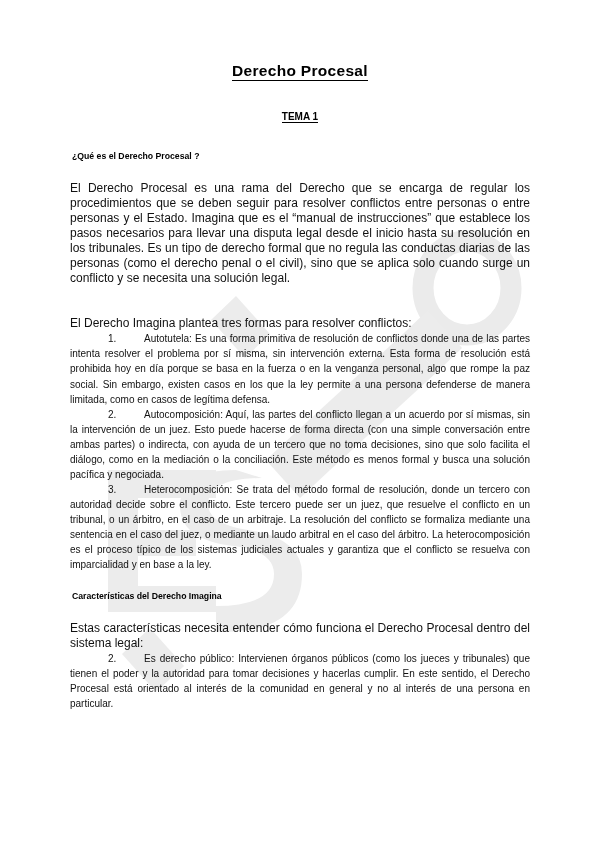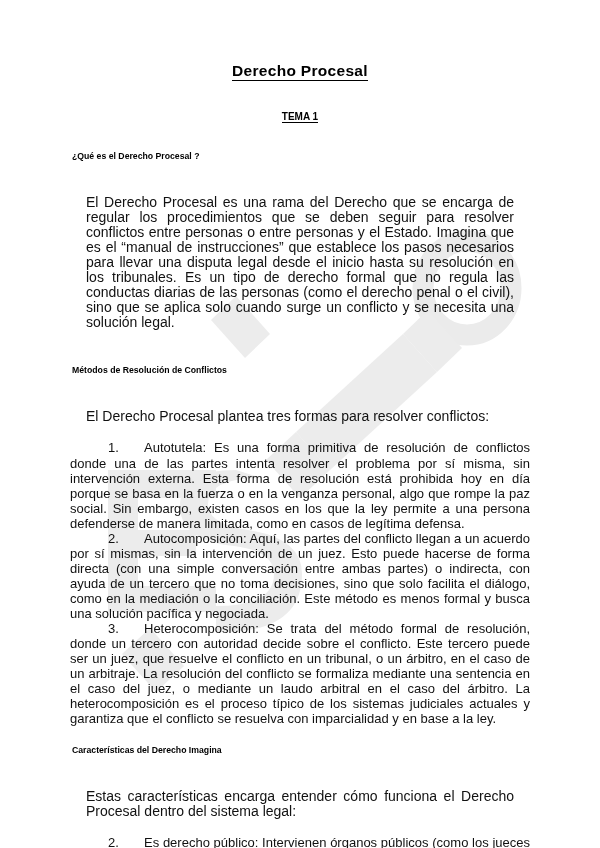--- a/index.html
+++ b/index.html
@@ -71,33 +71,33 @@
   .section-head {
     font-size: 8.7px;
     font-weight: bold;
     margin: 2px;
     color: #000;
     line-height: 15px;
   }
   .sp-before-h1 { padding-top: 25px; }
 
   p.body {
-    font-size: 14px;
+    font-size: 12px;
     line-height: 15.05px;
     text-align: justify;
     text-justify: inter-word;
-    margin: 16px;
+    margin: 0;
     color: #111;
     hyphens: none;
   }
   p.body.gap { padding-top: 15px; }
 
   
   p.item {
-    font-size: 13px;
+    font-size: 10px;
     line-height: 15.05px;
     text-align: justify;
     margin: 0;
     color: #111;
     text-indent: 0;
     padding-left: 0;
   }
   p.item .num {
     display: inline-block;
     width: 36px;
@@ -139,35 +139,34 @@
 
     <h2 class="tema">
       <span>TEMA 1</span>
     </h2>
 
     <div class="sp-before-h1"></div>
     <h3 class="section-head">¿Qué es el Derecho Procesal ?</h3>
     <p class="body gap">El Derecho Procesal es una rama del Derecho que se encarga de regular los procedimientos que se deben seguir para resolver conflictos entre personas o entre personas y el Estado. Imagina que es el “manual de instrucciones” que establece los pasos necesarios para llevar una disputa legal desde el inicio hasta su resolución en los tribunales. Es un tipo de derecho formal que no regula las conductas diarias de las personas (como el derecho penal o el civil), sino que se aplica solo cuando surge un conflicto y se necesita una solución legal.</p>
 
     <div class="spacer-15"></div>
-    <h3 class="section-head">Métodos de Resolución de Conflictos</h3>
-    <p class="body gap">El Derecho Procesal plantea tres formas para resolver conflictos:</p>
+    <p class="body gap">El Derecho Imagina plantea tres formas para resolver conflictos:</p>
 
     <p class="item">
       <span class="num">1.</span><span>Autotutela: Es una forma primitiva de resolución de conflictos donde una de las partes intenta resolver el problema por sí misma, sin intervención externa. Esta forma de resolución está prohibida hoy en día porque se basa en la fuerza o en la venganza personal, algo que rompe la paz social. Sin embargo, existen casos en los que la ley permite a una persona defenderse de manera limitada, como en casos de legítima defensa.</span>
     </p>
     <p class="item">
       <span class="num">2.</span><span>Autocomposición: Aquí, las partes del conflicto llegan a un acuerdo por sí mismas, sin la intervención de un juez. Esto puede hacerse de forma directa (con una simple conversación entre ambas partes) o indirecta, con ayuda de un tercero que no toma decisiones, sino que solo facilita el diálogo, como en la mediación o la conciliación. Este método es menos formal y busca una solución pacífica y negociada.</span>
     </p>
     <p class="item">
       <span class="num">3.</span><span>Heterocomposición: Se trata del método formal de resolución, donde un tercero con autoridad decide sobre el conflicto. Este tercero puede ser un juez, que resuelve el conflicto en un tribunal, o un árbitro, en el caso de un arbitraje. La resolución del conflicto se formaliza mediante una sentencia en el caso del juez, o mediante un laudo arbitral en el caso del árbitro. La heterocomposición es el proceso típico de los sistemas judiciales actuales y garantiza que el conflicto se resuelva con imparcialidad y en base a la ley.</span>
     </p>
 
     <div class="spacer-15"></div>
     <h3 class="section-head">Características del Derecho Imagina</h3>
-    <p class="body gap">Estas características encarga entender cómo funciona el Derecho Procesal dentro del sistema legal:</p>
+    <p class="body gap">Estas características necesita entender cómo funciona el Derecho Procesal dentro del sistema legal:</p>
 
     <p class="item">
       <span class="num">2.</span><span>Es derecho público: Intervienen órganos públicos (como los jueces y tribunales) que tienen el poder y la autoridad para tomar decisiones y hacerlas cumplir. En este sentido, el Derecho Procesal está orientado al interés de la comunidad en general y no al interés de una persona en particular.</span>
     </p>
 
   </div>
 </div>
 
 </body></html>

